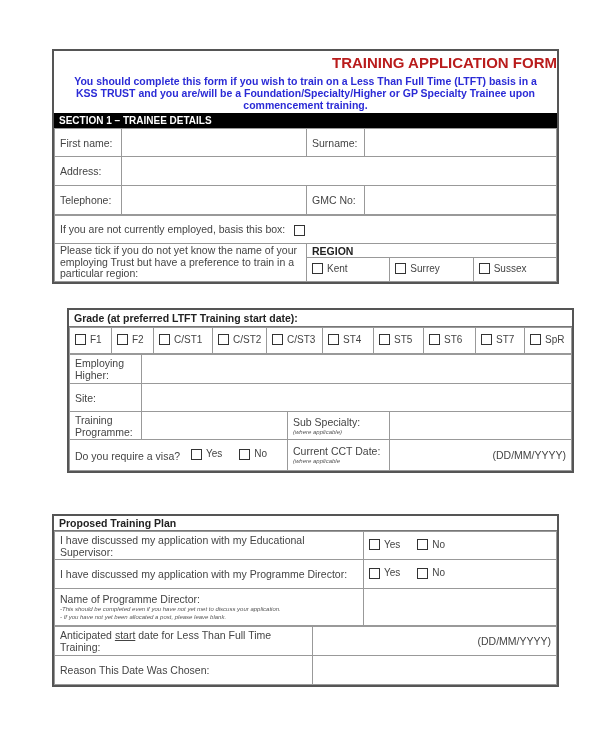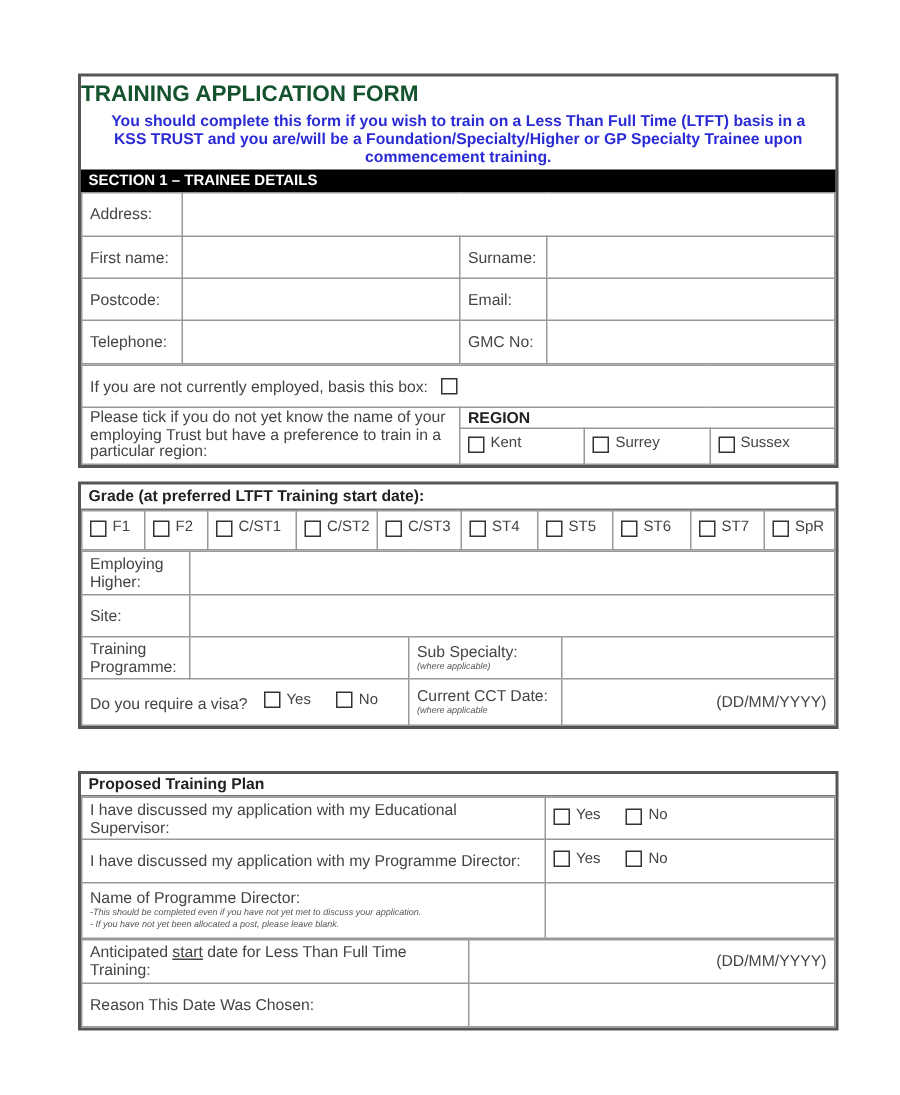--- a/index.html
+++ b/index.html
@@ -10,21 +10,21 @@
     .box {
       position: absolute; left: 52px; width: 503px;
       border: 2px solid #555; background: #fff; box-sizing: content-box;
     }
     table { border-collapse: collapse; width: 100%; table-layout: fixed; }
     td {
       border: 1px solid #999; font-size: 10.5px; padding: 0 5px;
       vertical-align: middle; color: #444; line-height: 12px;
     }
     .title {
-      text-align: left; font-weight: bold; font-size: 15px; color: #14532d;
+      text-align: right; font-weight: bold; font-size: 15px; color: #b91c1c;
       padding-top: 2px; height: 20px; line-height: 20px;
     }
     .intro {
       text-align: center; font-weight: bold; font-size: 10.5px; color: #2b2bd6;
       line-height: 12px; padding: 2px 8px 2px;
     }
     .section-bar {
       background: #000; color: #fff; font-weight: bold; font-size: 10px;
       height: 15px; line-height: 15px; padding-left: 5px;
     }
@@ -52,35 +52,29 @@
   <div class="intro">You should complete this form if you wish to train on a Less Than Full Time (LTFT) basis in a KSS TRUST and you are/will be a Foundation/Specialty/Higher or GP Specialty Trainee upon commencement training.</div>
   <div class="section-bar">SECTION 1 – TRAINEE DETAILS</div>
   <table>
     <colgroup>
         <col style="width:67px">
         <col style="width:185px">
         <col style="width:58px">
         <col>
       </colgroup>
     <tbody>
-        <tr style="height:29px">
+        <tr style="height:28px">
+      <td>First name:</td>
+      <td></td>
+      <td>Surname:</td>
+      <td></td>
+    </tr>
+    <tr style="height:29px">
       <td>Address:</td>
       <td colspan="3"></td>
-    </tr>
-    <tr style="height:28px">
-      <td>First name:</td>
-      <td></td>
-      <td>Surname:</td>
-      <td></td>
-    </tr>
-    <tr style="height:28px">
-      <td>Postcode:</td>
-      <td></td>
-      <td>Email:</td>
-      <td></td>
     </tr>
     <tr style="height:29px">
       <td>Telephone:</td>
       <td></td>
       <td>GMC No:</td>
       <td></td>
     </tr>
   </tbody>
     </table>
   <table>
@@ -112,21 +106,21 @@
             </span></td>
       <td><span class="opt">
               <span class="cb"></span>
               <span>Sussex</span>
             </span></td>
     </tr>
   </tbody>
     </table>
 </div>
 
-<div class="box" style="top:321px;">
+<div class="box" style="top:308px;margin-left:15px;">
   <div class="sub-head">Grade (at preferred LTFT Training start date):</div>
   <table>
     <colgroup>
       <col style="width:42px">
         <col style="width:42px">
         <col style="width:59px">
         <col style="width:54px">
         <col style="width:56px">
       <col style="width:51px">
         <col style="width:50px">

